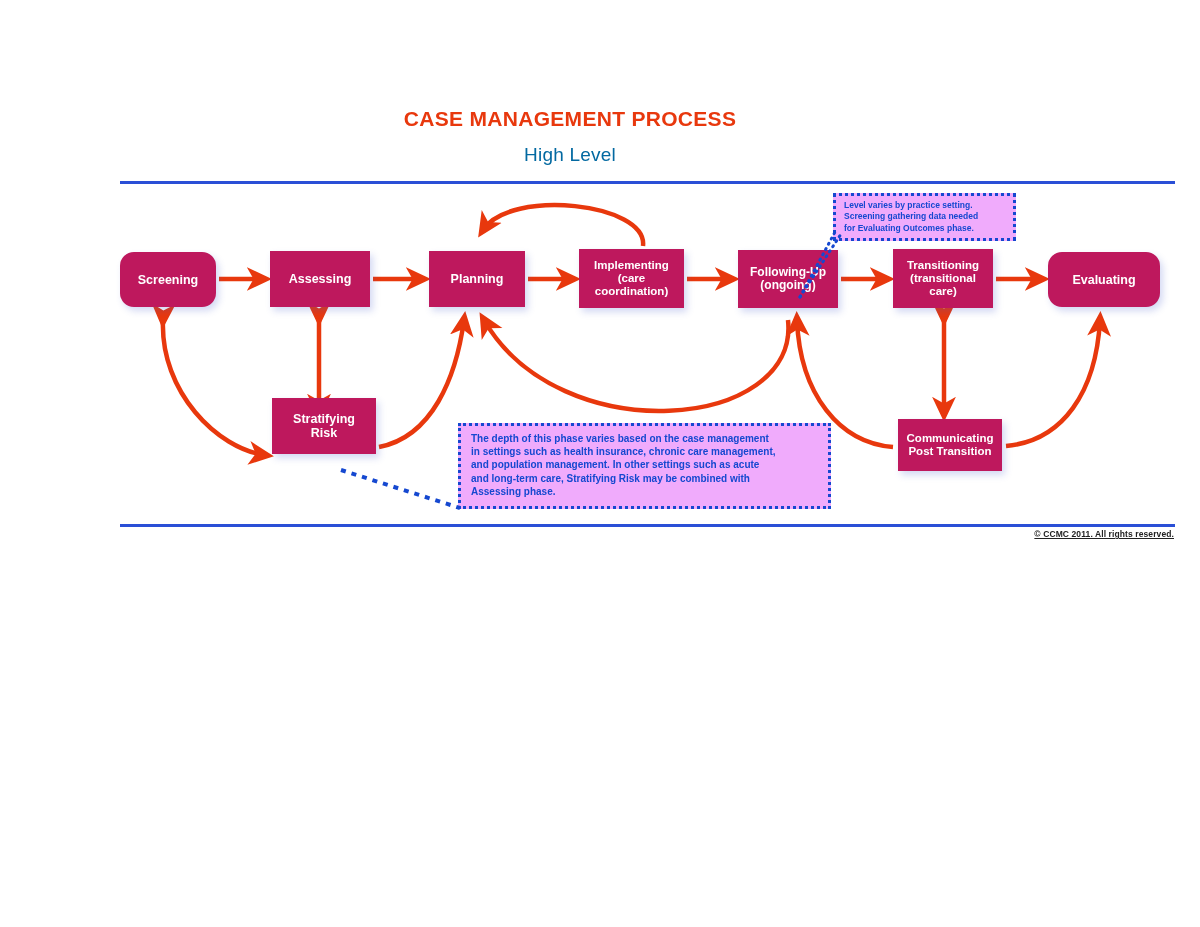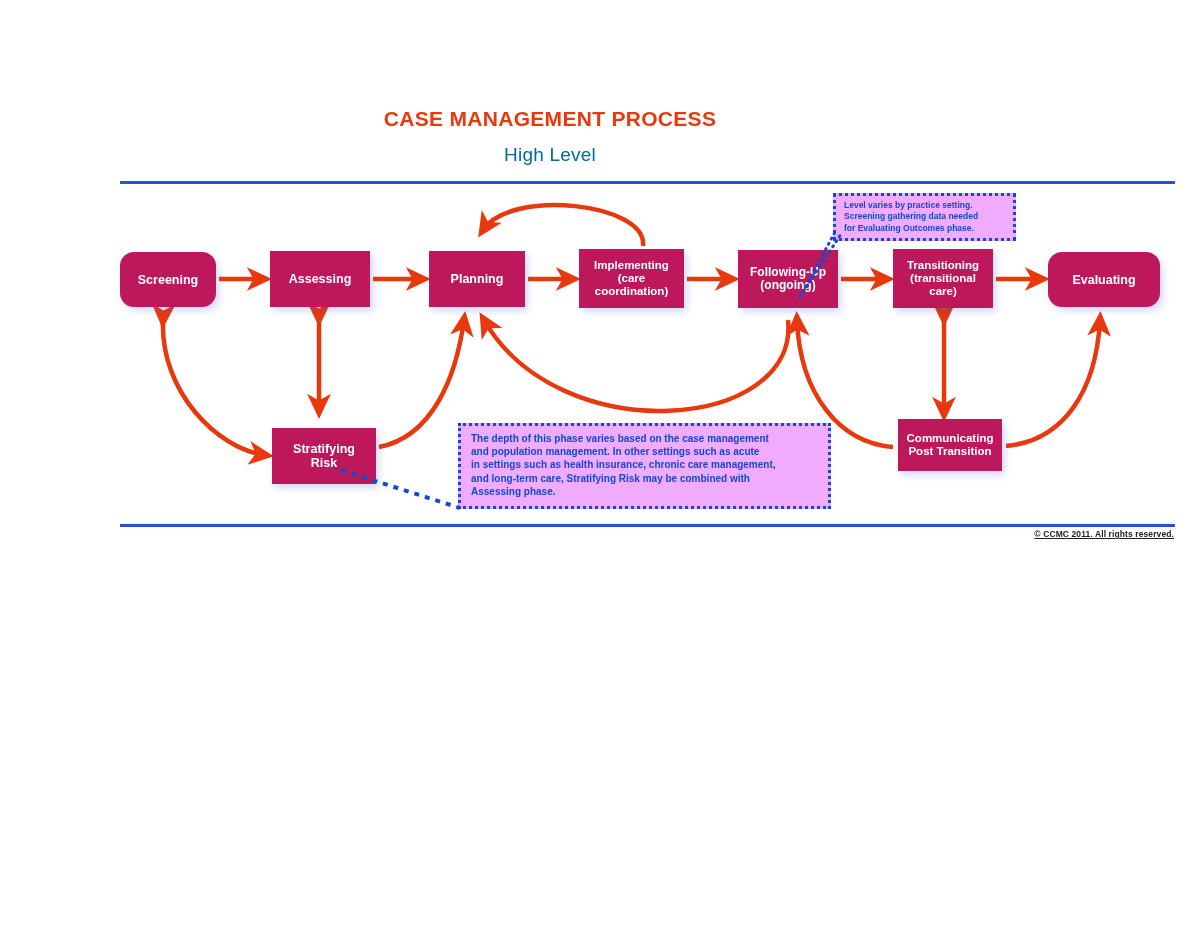--- a/index.html
+++ b/index.html
@@ -22,20 +22,21 @@
   }
 
   
   .title-block {
     position: absolute;
     left: 0;
     top: 108px;
     width: 1100px;
     text-align: center;
     line-height: 1.05;
+    padding-left: 20px;
   }
   .title-main {
     display: block;
     font-size: 21px;
     font-weight: bold;
     color: #E8380D;
     letter-spacing: 0.3px;
   }
   .title-sub {
     display: block;
@@ -90,21 +91,21 @@
   .node .lbl { display: block; }
 
   
   #node-screening      { left: 120px; top: 252px; width: 96px;  height: 55px; font-size: 12.5px; }
   #node-assessing      { left: 270px; top: 251px; width: 100px; height: 56px; font-size: 12.5px; }
   #node-planning       { left: 429px; top: 251px; width: 96px;  height: 56px; font-size: 12.5px; }
   #node-implementing   { left: 579px; top: 249px; width: 105px; height: 59px; font-size: 11.5px; }
   #node-following-up   { left: 738px; top: 250px; width: 100px; height: 58px; font-size: 12px; }
   #node-transitioning  { left: 893px; top: 249px; width: 100px; height: 59px; font-size: 11.5px; }
   #node-evaluating     { left: 1048px; top: 252px; width: 112px; height: 55px; font-size: 12.5px; }
-  #node-stratifying    { left: 272px; top: 428px; width: 104px; height: 56px; font-size: 12.5px; }
+  #node-stratifying    { left: 272px; top: 398px; width: 104px; height: 56px; font-size: 12.5px; }
   #node-communicating  { left: 898px; top: 419px; width: 104px; height: 52px; font-size: 11.5px; }
 
   
   .callout {
     position: absolute;
     border: 3px dotted #1548D0;
     color: #1548D0;
     background: #f0abfc;
     font-weight: bold;
     box-sizing: border-box;
@@ -256,21 +257,21 @@
   </div>
 
   <div class="callout" id="callout-level">
     <span class="cl-line">Level varies by practice setting.</span>
     <span class="cl-line">Screening gathering data needed</span>
     <span class="cl-line">for Evaluating Outcomes phase.</span>
   </div>
 
   <div class="callout" id="callout-depth">
     <span class="cl-line">The depth of this phase varies based on the case management</span>
+    <span class="cl-line">in settings such as health insurance, chronic care management,</span>
     <span class="cl-line">and population management. In other settings such as acute</span>
-    <span class="cl-line">in settings such as health insurance, chronic care management,</span>
     <span class="cl-line">and long-term care, Stratifying Risk may be combined with</span>
     <span class="cl-line">Assessing phase.</span>
   </div>
 
   <div class="copyright">© CCMC 2011. All rights reserved.</div>
 
 </div>
 
 </body></html>

